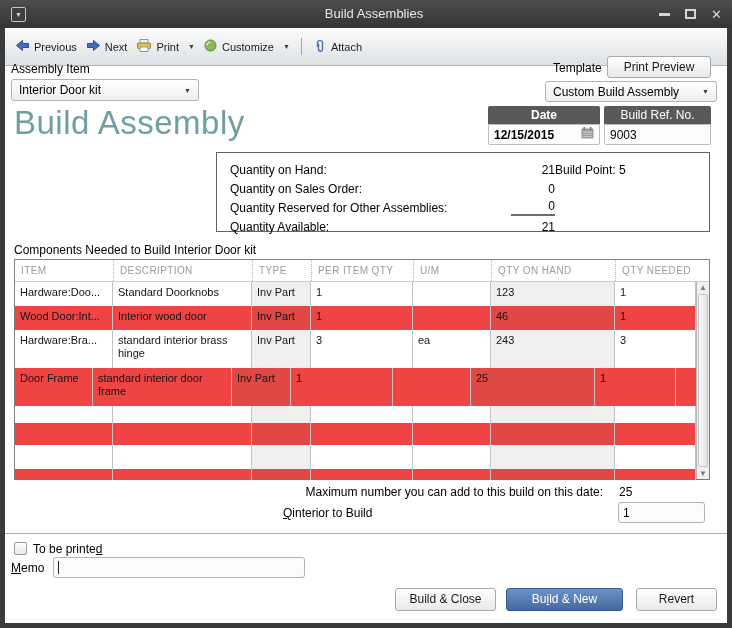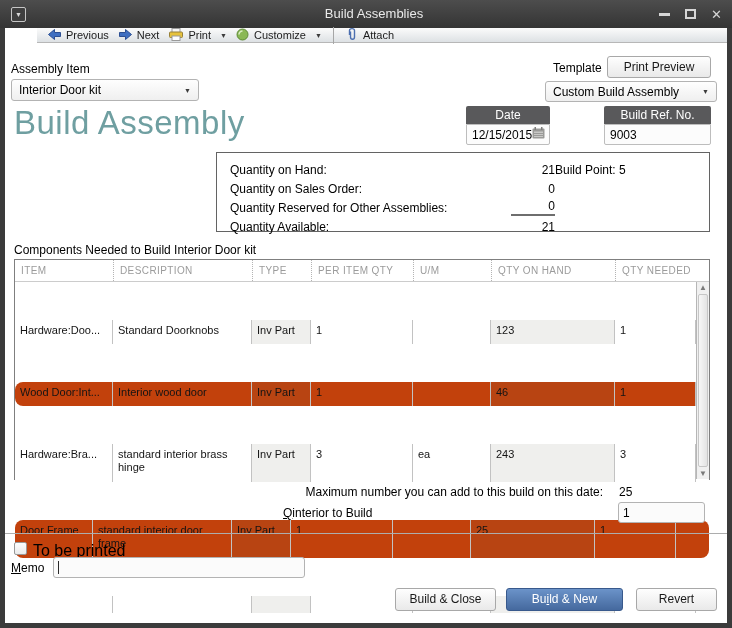--- a/index.html
+++ b/index.html
@@ -19,23 +19,23 @@
   .win-controls { position:absolute; right:10px; top:0; height:28px;
                   display:flex; align-items:center; gap:15px; }
   .ctrl { color:#d6d6d6; font-size:13px; line-height:13px; cursor:default; }
   .ctrl-min { width:11px; height:3px; background:#d6d6d6; }
   .ctrl-max { width:11px; height:10px; border:2px solid #d6d6d6; }
 
   
   .content { position:absolute; left:5px; top:28px; width:722px; height:595px; background:#ffffff; }
 
   
-  .toolbar { position:absolute; left:0; top:0; right:0; height:15px;
+  .toolbar { position:absolute; left:0; top:0; right:0; height:38px;
              background:linear-gradient(#fbfbfb,#dde1e4); border-bottom:1px solid #b7b7b7;
-             display:flex; align-items:center; padding:0 6px; font-size:11px; color:#1c1c1c;margin-left:32px; }
+             display:flex; align-items:center; padding:0 6px; font-size:11px; color:#1c1c1c; }
   .tb-item { display:flex; align-items:center; gap:5px; padding:3px 5px; border-radius:2px; }
   .caret { font-size:7px; color:#3c3c3c; }
   .tb-caret { padding:3px 4px; }
   .tb-sep { width:1px; height:17px; background:#a6a6a6; margin:0 7px; }
 
   
   .small-label { font-size:12px; color:#000; }
   .dropdown { border:1px solid #b3b3b3; border-radius:3px;
               background:linear-gradient(#fefefe,#efefef); font-size:12px;
               display:flex; align-items:center; justify-content:space-between; padding:0 7px; }
@@ -56,25 +56,25 @@
   .qty-value { width:44px; text-align:right; }
   .sum-line { border-bottom:2px solid #6e6e6e; padding-bottom:1px; }
   .build-point { }
 
   
   .table { position:absolute; border:1px solid #7f7f7f; background:#fff; }
   .thead { display:flex; height:22px; border-bottom:1px solid #cccccc; background:#fff; }
   .th { font-size:10px; color:#9b9b9b; display:flex; align-items:center;
         padding-left:6px; letter-spacing:0.4px; }
   .th + .th { border-left:1px dotted #b4b4b4; }
-  .tr { display:flex;margin-top:38px; }
+  .tr { display:flex; }
   .td { font-size:11px; color:#141414; padding:4px 0 0 5px; border-right:1px solid #c2c2c2;
         overflow:hidden; line-height:13px; }
   .row-white { background:#ffffff; }
-  .row-blue  { background:#c2410c;border-radius:8px; }
+  .row-blue  { background:#ef4444; }
   .shade { box-shadow: inset 0 0 0 200px rgba(100,100,78,0.10); }
   .scroll { position:absolute; right:0; top:22px; bottom:0; width:13px;
             background:#f0f0f0; border-left:1px solid #b6b6b6; }
   .scroll-arrow { position:absolute; left:0; width:12px; text-align:center;
                   font-size:8px; color:#7a7a7a; }
   .scroll-thumb { position:absolute; left:1px; right:1px; top:12px; bottom:12px;
                   background:linear-gradient(90deg,#f7f7f7,#e3e3e3);
                   border:1px solid #c6c6c6; border-radius:2px; }
 
   
@@ -169,21 +169,21 @@
 
     <div class="abs small-label" style="left:548px; top:33px;">Template</div>
     <div class="abs button" style="left:602px; top:28px; width:104px; height:22px; line-height:20px;">Print Preview</div>
     <div class="abs dropdown" style="left:540px; top:53px; width:172px; height:21px;">
       <span>Custom Build Assembly</span>
       <span class="caret">▼</span>
     </div>
 
     <div class="abs page-title" style="left:9px; top:76px;">Build Assembly</div>
 
-    <div class="abs" style="left:461px; top:78px; width:84px;">
+    <div class="abs" style="left:483px; top:78px; width:112px;font-weight:bold;">
       <div class="field-header">Date</div>
       <div class="field-input">
         <span>12/15/2015</span>
         <span>
           <svg width="13" height="12">
             <rect x="0.5" y="1.5" width="12" height="10" rx="1" fill="#9a9a98"></rect>
             <rect x="2" y="4.5" width="9" height="5.5" fill="#c8c8c6"></rect>
             <rect x="2.5" y="0" width="1.5" height="3" fill="#7d7d7b"></rect>
             <rect x="9" y="0" width="1.5" height="3" fill="#7d7d7b"></rect>
             <rect x="2" y="6" width="9" height="1" fill="#9a9a98"></rect>
@@ -323,21 +323,21 @@
     <div class="abs" style="left:278px; top:478px; font-size:12px;">
       <span class="mn">Q</span><span>interior to Build</span>
     </div>
     <div class="abs text-input" style="left:613px; top:474px; width:87px; height:21px;">
       <span>1</span>
     </div>
 
     <div class="abs divider" style="left:0; top:505px; width:722px;"></div>
 
     <div class="abs checkbox" style="left:9px; top:514px;"></div>
-    <div class="abs" style="left:28px; top:514px; font-size:16px;">
+    <div class="abs" style="left:28px; top:514px; font-size:12px;">
       <span>To be printe</span><span class="mn">d</span>
     </div>
 
     <div class="abs" style="left:6px; top:533px; font-size:12px;">
       <span class="mn">M</span><span>emo</span>
     </div>
     <div class="abs text-input" style="left:48px; top:529px; width:252px; height:21px;">
       <span class="memo-caret"></span>
       <span></span>
     </div>

